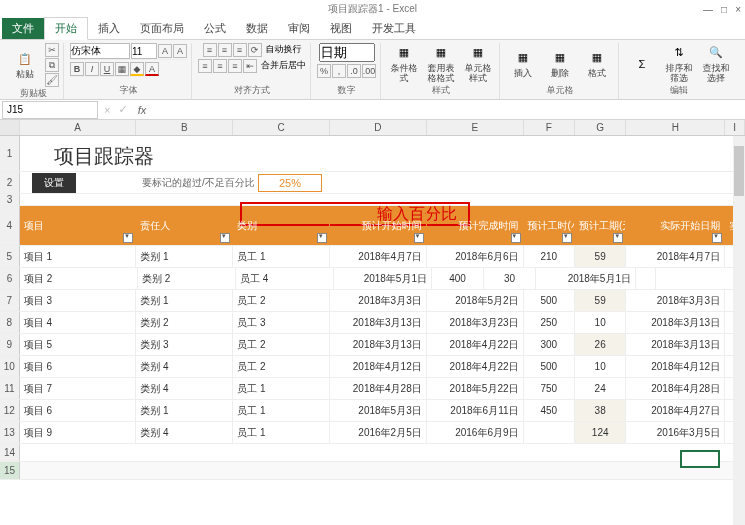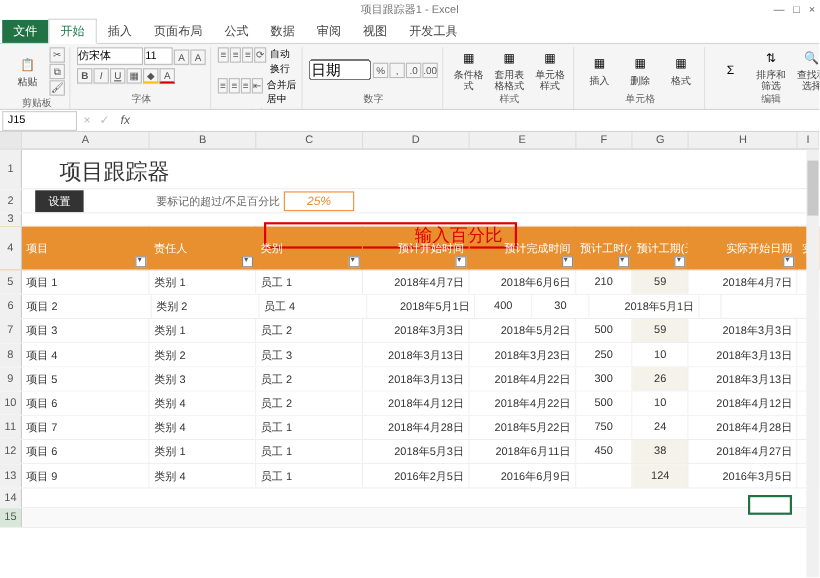--- a/index.html
+++ b/index.html
@@ -11,38 +11,38 @@
 .tab.file{background:#217346;color:#fff;}
 .tab.active{background:#fff;border:1px solid #d4d4d4;border-bottom:1px solid #fff;position:relative;top:1px;color:#217346;}
 .ribbon{height:60px;background:#f5f5f5;border-bottom:1px solid #d4d4d4;display:flex;padding:3px 4px 0 4px;gap:2px;overflow:hidden;}
 .rgroup{display:flex;flex-direction:column;align-items:center;padding:0 4px;border-right:1px solid #e0e0e0;}
 .rgroup:last-child{border-right:none;}
 .rgroup .controls{flex:1;display:flex;align-items:center;gap:3px;}
 .rgroup .glabel{font-size:9px;color:#666;padding-bottom:2px;}
 .btn-lg{display:flex;flex-direction:column;align-items:center;gap:2px;width:34px;}
 .btn-lg .ico{width:18px;height:18px;display:flex;align-items:center;justify-content:center;}
 .btn-lg .lbl{font-size:9px;color:#444;text-align:center;line-height:1.1;}
-.font-group .row{display:flex;gap:1px;align-items:flex-end;}
+.font-group .row{display:flex;gap:1px;align-items:center;}
 .font-group select,.font-group input{font-size:10px;height:16px;border:1px solid #bbb;}
 .minibox{width:14px;height:14px;border:1px solid #bbb;display:inline-flex;align-items:center;justify-content:center;font-size:9px;color:#555;}
 .namebox-row{height:20px;display:flex;align-items:center;border-bottom:1px solid #d4d4d4;background:#fff;}
-.namebox{width:68px;height:18px;border:1px solid #ccc;margin:12px 2px;font-size:10px;padding-left:4px;display:flex;align-items:center;}
+.namebox{width:96px;height:18px;border:1px solid #ccc;margin:12px 2px;font-size:10px;padding-left:4px;display:flex;align-items:center;}
 .fx{padding:0 6px;color:#666;font-style:italic;}
 .grid-wrap{position:relative;height:405px;overflow:hidden;}
 .colheads{display:flex;height:16px;background:#f0f0f0;border-bottom:1px solid #ccc;position:relative;}
 .ch{border-right:1px solid #ddd;text-align:center;font-size:10px;color:#555;line-height:16px;}
 .ch0{width:20px;background:#e8e8e8;}
 .row{display:flex;border-bottom:1px solid #eee;}
 .rh{width:20px;background:#f0f0f0;border-right:1px solid #ccc;text-align:center;font-size:10px;color:#555;display:flex;align-items:center;justify-content:center;}
 .cell{border-right:1px solid #eee;padding:3px 4px;font-size:10px;color:#333;overflow:hidden;white-space:nowrap;display:flex;align-items:center;}
 .title-row .cell{border:none;padding-left:26px;}
 .title-row h1{font-size:20px;font-weight:400;color:#333;padding:6px 0 0 8px;}
 .btn-setup{background:#333;color:#fff;padding:3px 12px;font-size:10px;text-align:center;margin-left:8px;}
 .hint-label{font-size:10px;color:#666;}
-.pct-box{border:1px solid #e89030;padding:2px 20px;color:#e89030;font-size:11px;text-align:center;font-style:italic;}
+.pct-box{border:1px solid #e89030;padding:2px 20px;color:#e89030;font-size:11px;text-align:center;}
 .red-annot{border:2px solid #d00;position:absolute;left:240px;top:30px;width:230px;height:24px;pointer-events:none;}
 .red-text{color:#d00;font-size:16px;position:absolute;left:377px;top:32px;}
 .thead-row{background:#e89030;height:40px;}
 .thead-row .cell{color:#fff;font-size:10px;position:relative;border-right:1px solid #e89030;}
 .filter-btn{position:absolute;right:2px;bottom:2px;width:10px;height:10px;background:#fff;border:1px solid #888;}
 .filter-btn::after{content:"▾";font-size:7px;color:#555;position:absolute;left:1px;top:-2px;}
 .data-row{height:22px;}
 .data-row .cell{background:#fff;}
 .hl{background:#f5f2ea !important;}
 .sel-cell{border:2px solid #217346 !important;background:#fff;position:absolute;}
@@ -129,21 +129,21 @@
         <span class="minibox">≡</span>
         <span class="minibox">≡</span>
         <span class="minibox">⇤</span>
         <span style="font-size:9px;padding-left:3px;">合并后居中</span>
       </div>
     </div>
     <div class="glabel">对齐方式</div>
   </div>
 
   <div class="rgroup">
-    <div class="controls" style="flex-direction:row;gap:2px;">
+    <div class="controls" style="flex-direction:column;gap:2px;">
       <input style="width: 56px;" value="日期">
       <div style="display:flex;gap:1px;">
         <span class="minibox">%</span>
         <span class="minibox">,</span>
         <span class="minibox">.0</span>
         <span class="minibox">.00</span>
       </div>
     </div>
     <div class="glabel">数字</div>
   </div>

